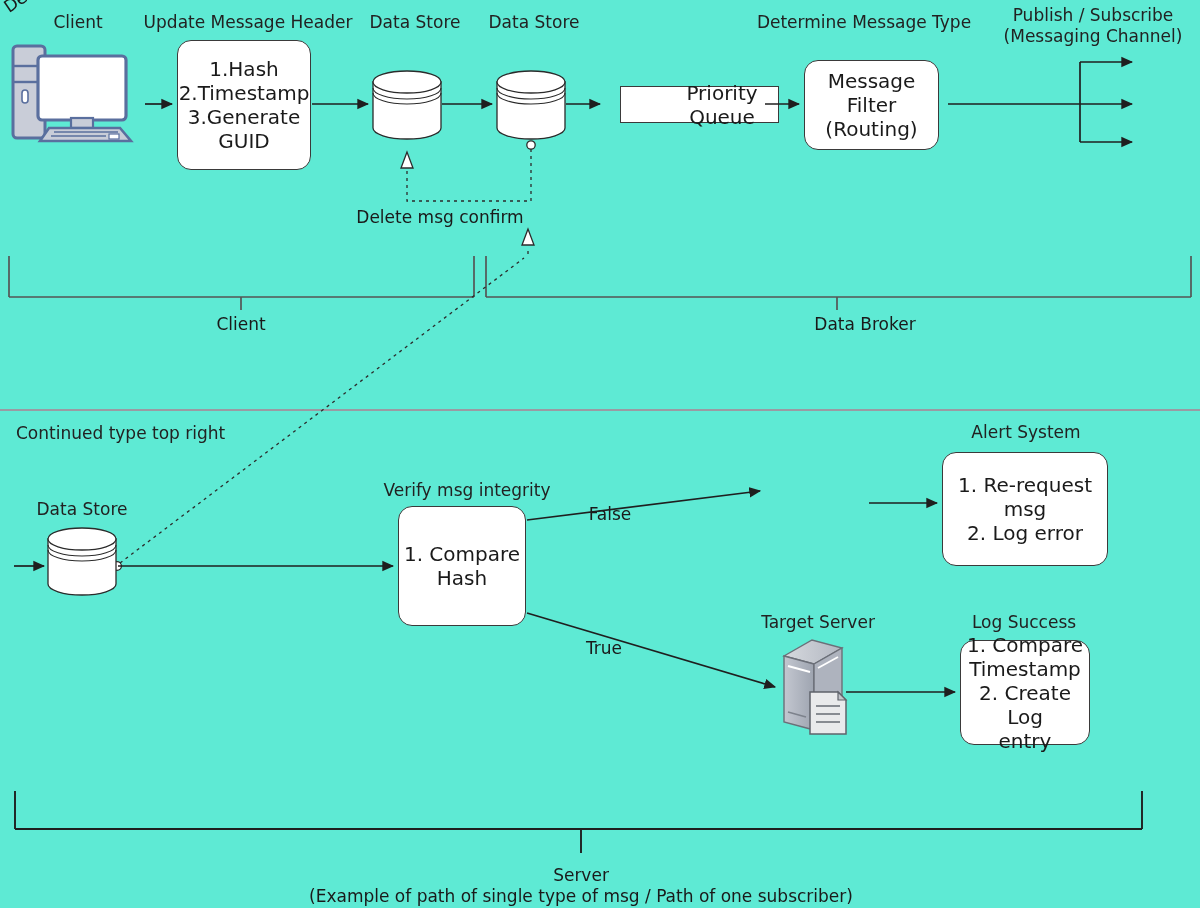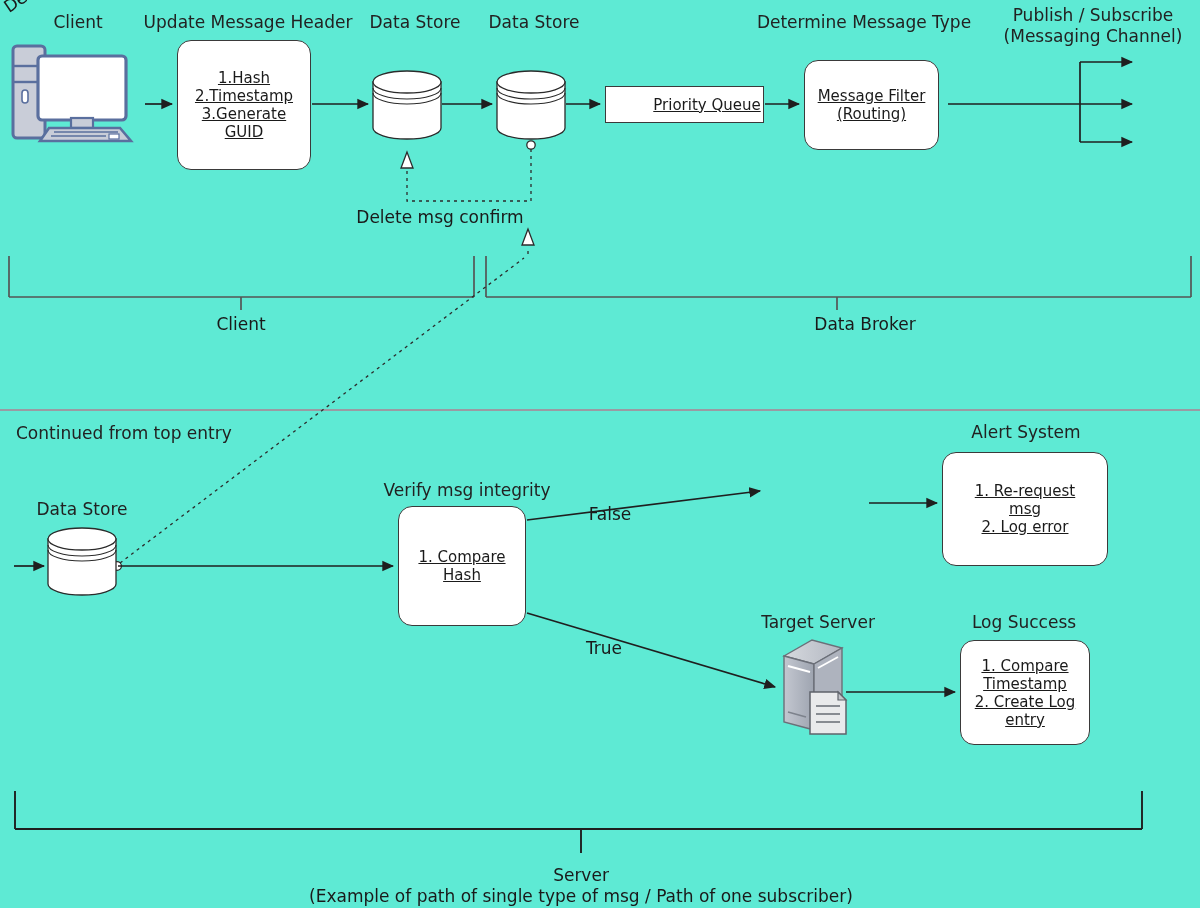--- a/index.html
+++ b/index.html
@@ -34,24 +34,23 @@
   }
   .lbl-c {
     text-align: center;
     transform: translateX(-50%);
   }
   .hdr {
     font-size: 17px;
     color: #222222;
   }
   .boxtxt {
-    font-size: 15px;
+    font-size: 20px;
     text-align: center;
     color: #1a1a1a;
-    text-decoration: underline;
   }
   .edgelbl {
     font-size: 17px;
     color: #1a1a1a;
   }
   .brklbl {
     font-size: 17px;
     color: #1a1a1a;
     text-align: center;
   }
@@ -121,37 +120,37 @@
     </svg>
   </div>
 
   <div class="rbox" style="left:177px; top:40px; width:134px; height:130px;">
     <div class="boxtxt" style="white-space:pre-line;">1.Hash
 2.Timestamp
 3.Generate
 GUID</div>
   </div>
 
-  <div class="sbox" style="left:605px; top:86px; width:159px; height:37px;padding-left:45px;">
+  <div class="sbox" style="left:620px; top:86px; width:159px; height:37px;padding-left:45px;">
     <div class="boxtxt">Priority Queue</div>
   </div>
 
   <div class="rbox" style="left:804px; top:60px; width:135px; height:90px;">
     <div class="boxtxt" style="white-space:pre-line;">Message Filter
 (Routing)</div>
   </div>
 
   <div class="lbl lbl-c edgelbl" style="left:440px; top:207px;">Delete msg confirm</div>
 
   <div class="lbl lbl-c brklbl" style="left:241px; top:314px;">Client</div>
   <div class="lbl lbl-c brklbl" style="left:837px; top:314px;margin-left:28px;">Data Broker</div>
 
   <div class="divider" style="left:0px; top:409px; width:1200px; height:2px;"></div>
 
-  <div class="lbl hdr" style="left:16px; top:423px;">Continued from top entry</div>
+  <div class="lbl hdr" style="left:16px; top:423px;">Continued type top right</div>
   <div class="lbl lbl-c hdr" style="left:82px; top:499px;">Data Store</div>
   <div class="lbl lbl-c hdr" style="left:467px; top:480px;">Verify msg integrity</div>
   <div class="lbl lbl-c hdr" style="left:1026px; top:422px;text-align:right;">Alert System</div>
   <div class="lbl lbl-c hdr" style="left:818px; top:612px;">Target Server</div>
   <div class="lbl lbl-c hdr" style="left:1024px; top:612px;">Log Success</div>
 
   <div class="rotlbl" style="left:160px; top:522px; transform: rotate(-34deg);">Delete msg confirm</div>
 
   <div class="rbox" style="left:398px; top:506px; width:128px; height:120px;">
     <div class="boxtxt" style="white-space:pre-line;">1. Compare

